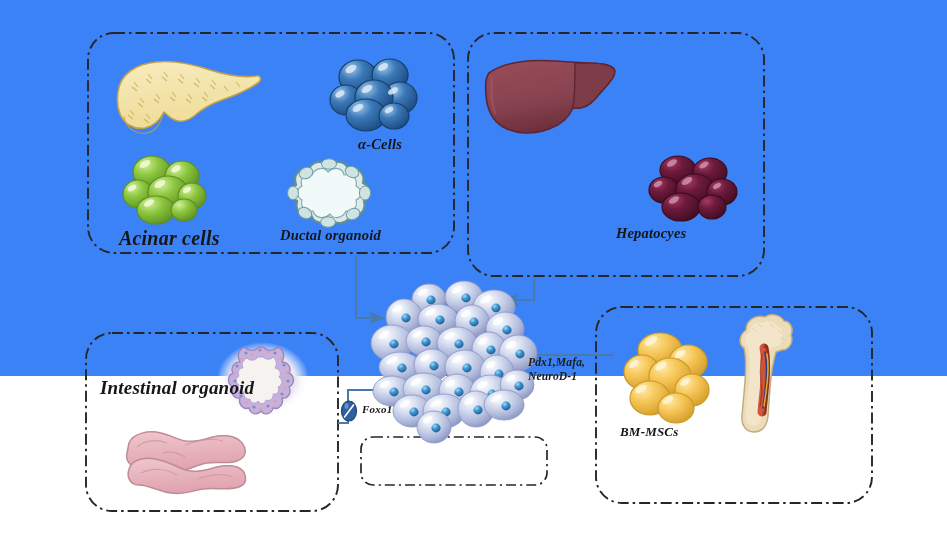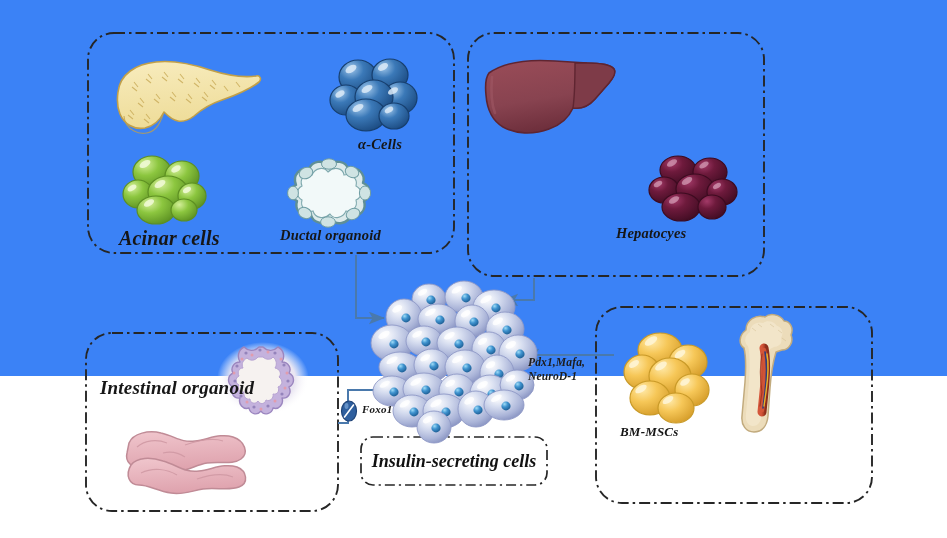--- a/index.html
+++ b/index.html
@@ -426,17 +426,14 @@
   <div class="path-label" style="left:528px;top:356px;font-size:11.6px;">Pdx1,Mafa,
 NeuroD-1</div>
 
   <svg class="art" style="left:340px;top:400px;" width="18" height="22" viewBox="0 0 18 22">
     <ellipse cx="9" cy="11" rx="7.5" ry="10" fill="#2f5f9e" stroke="#1d4277" stroke-width="1.2"></ellipse>
     <path d="M4.5,17 L13.5,5" stroke="#ffffff" stroke-width="1.6" stroke-linecap="round"></path>
     <ellipse cx="6.5" cy="6" rx="2" ry="3" fill="#7ba6d8" opacity="0.7"></ellipse>
   </svg>
   <div class="label" style="left:362px;top:403px;font-size:11px;">Foxo1</div>
 
-  <div class="boxlabel" style="left:361px;top:437px;width:186px;height:48px;">
-    <span class="txt" style="font-size:18px;">Insulin-secreting cells</span>
-  </div>
 
 </div>
 
 </body></html>

